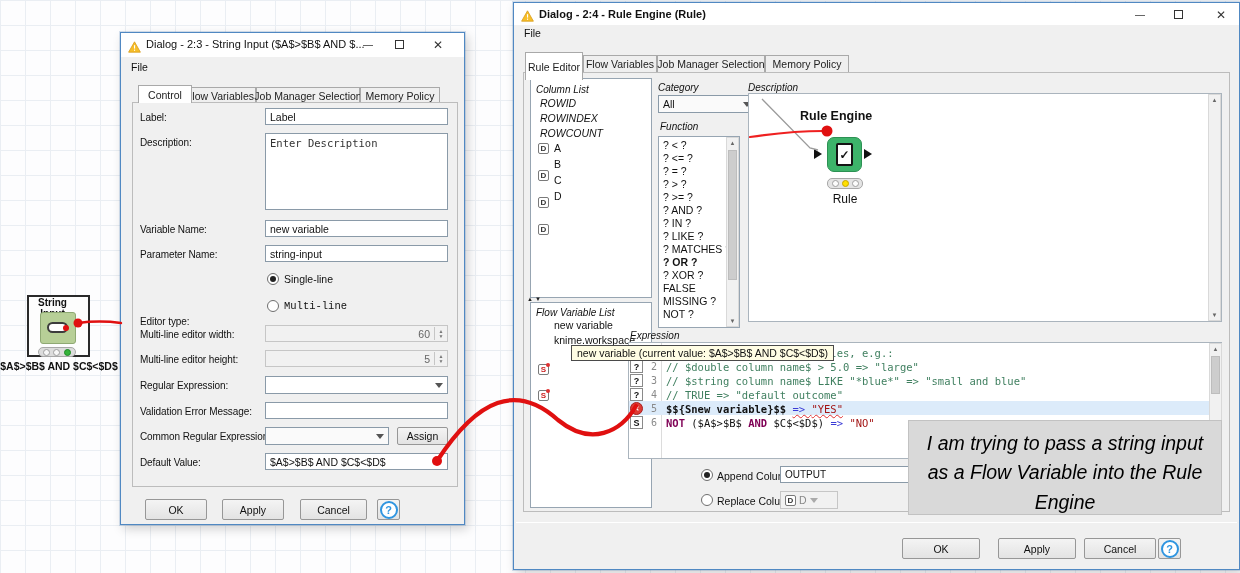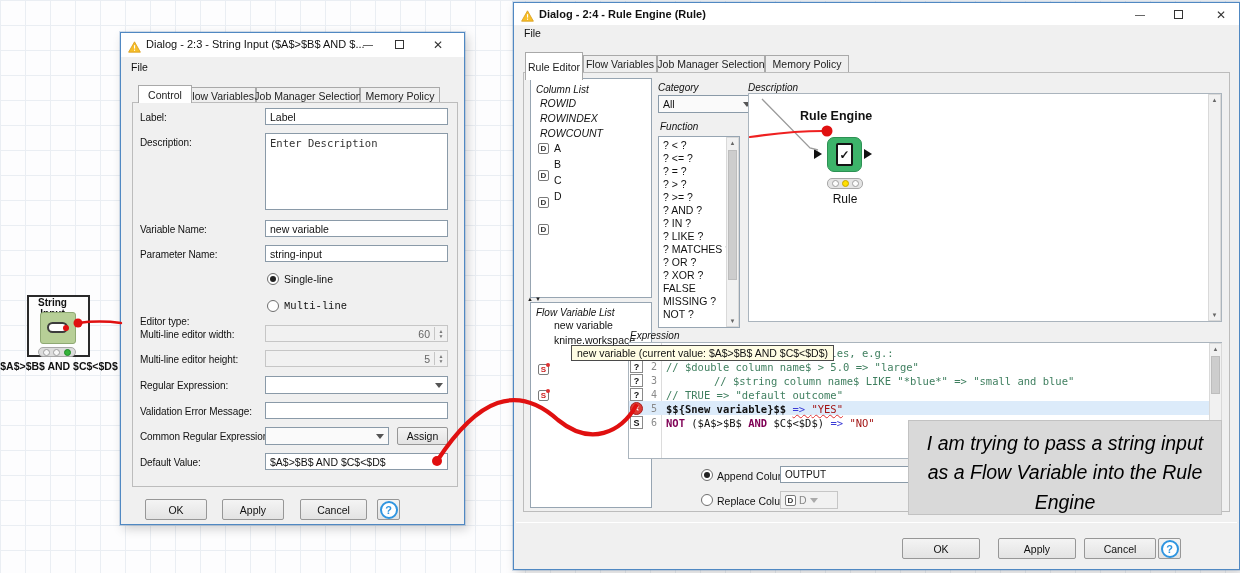--- a/index.html
+++ b/index.html
@@ -247,21 +247,21 @@
     <div class="abs listbox" style="left:658px;top:136px;width:82px;height:192px;z-index:2;"></div>
     <span class="abs lit" style="left:663px;top:139px;z-index:3;">? &lt; ?</span>
     <span class="abs lit" style="left:663px;top:152px;z-index:3;">? &lt;= ?</span>
     <span class="abs lit" style="left:663px;top:165px;z-index:3;">? = ?</span>
     <span class="abs lit" style="left:663px;top:178px;z-index:3;">? &gt; ?</span>
     <span class="abs lit" style="left:663px;top:191px;z-index:3;">? &gt;= ?</span>
     <span class="abs lit" style="left:663px;top:204px;z-index:3;">? AND ?</span>
     <span class="abs lit" style="left:663px;top:217px;z-index:3;">? IN ?</span>
     <span class="abs lit" style="left:663px;top:230px;z-index:3;">? LIKE ?</span>
     <span class="abs lit" style="left:663px;top:243px;z-index:3;">? MATCHES ?</span>
-    <span class="abs lit" style="left:663px;top:256px;z-index:3;">? OR ?</span>
+    <span class="abs lit" style="left:663px;top:256px;z-index:3;font-weight:bold;">? OR ?</span>
     <span class="abs lit" style="left:663px;top:269px;z-index:3;">? XOR ?</span>
     <span class="abs lit" style="left:663px;top:282px;z-index:3;">FALSE</span>
     <span class="abs lit" style="left:663px;top:295px;z-index:3;">MISSING ?</span>
     <span class="abs lit" style="left:663px;top:308px;z-index:3;">NOT ?</span>
     <div class="abs sb" style="left:726px;top:137px;width:13px;height:190px;z-index:3;">
       <div class="sbarr">▲</div>
       <div class="sbthumb" style="position:absolute;left:1px;top:12px;width:9px;height:130px;"></div>
       <div class="sbarr" style="position:absolute;bottom:0;width:100%;">▼</div>
     </div>
 
@@ -291,21 +291,21 @@
     <span class="abs gq" style="left:630px;top:346px;z-index:4;">?</span>
     <span class="abs lnum" style="left:645px;top:347px;z-index:4;">1</span>
     <div class="abs codeline" style="left:666px;top:346px;z-index:4;"><span class="c-comment">// enter ordered set of rules, e.g.:</span></div>
 
     <span class="abs gq" style="left:630px;top:360px;z-index:4;">?</span>
     <span class="abs lnum" style="left:645px;top:361px;z-index:4;">2</span>
     <div class="abs codeline" style="left:666px;top:360px;z-index:4;"><span class="c-comment">// $double column name$ &gt; 5.0 =&gt; "large"</span></div>
 
     <span class="abs gq" style="left:630px;top:374px;z-index:4;">?</span>
     <span class="abs lnum" style="left:645px;top:375px;z-index:4;">3</span>
-    <div class="abs codeline" style="left:666px;top:374px;z-index:4;margin-left:48px;"><span class="c-comment">// $string column name$ LIKE "*blue*" =&gt; "small and blue"</span></div>
+    <div class="abs codeline" style="left:666px;top:374px;z-index:4;"><span class="c-comment">// $string column name$ LIKE "*blue*" =&gt; "small and blue"</span></div>
 
     <span class="abs gq" style="left:630px;top:388px;z-index:4;">?</span>
     <span class="abs lnum" style="left:645px;top:389px;z-index:4;">4</span>
     <div class="abs codeline" style="left:666px;top:388px;z-index:4;"><span class="c-comment">// TRUE =&gt; "default outcome"</span></div>
 
     <span class="abs gerr" style="left:630px;top:402px;z-index:4;">✕</span>
     <span class="abs lnum" style="left:645px;top:403px;z-index:4;">5</span>
     <div class="abs codeline" style="left:666px;top:402px;z-index:4;"><span class="c-var">$${Snew variable}$$ </span><span class="c-arrow squig">=&gt; </span><span class="c-str squig">"YES"</span></div>
 
     <span class="abs gq" style="left:630px;top:416px;z-index:4;">S</span>

